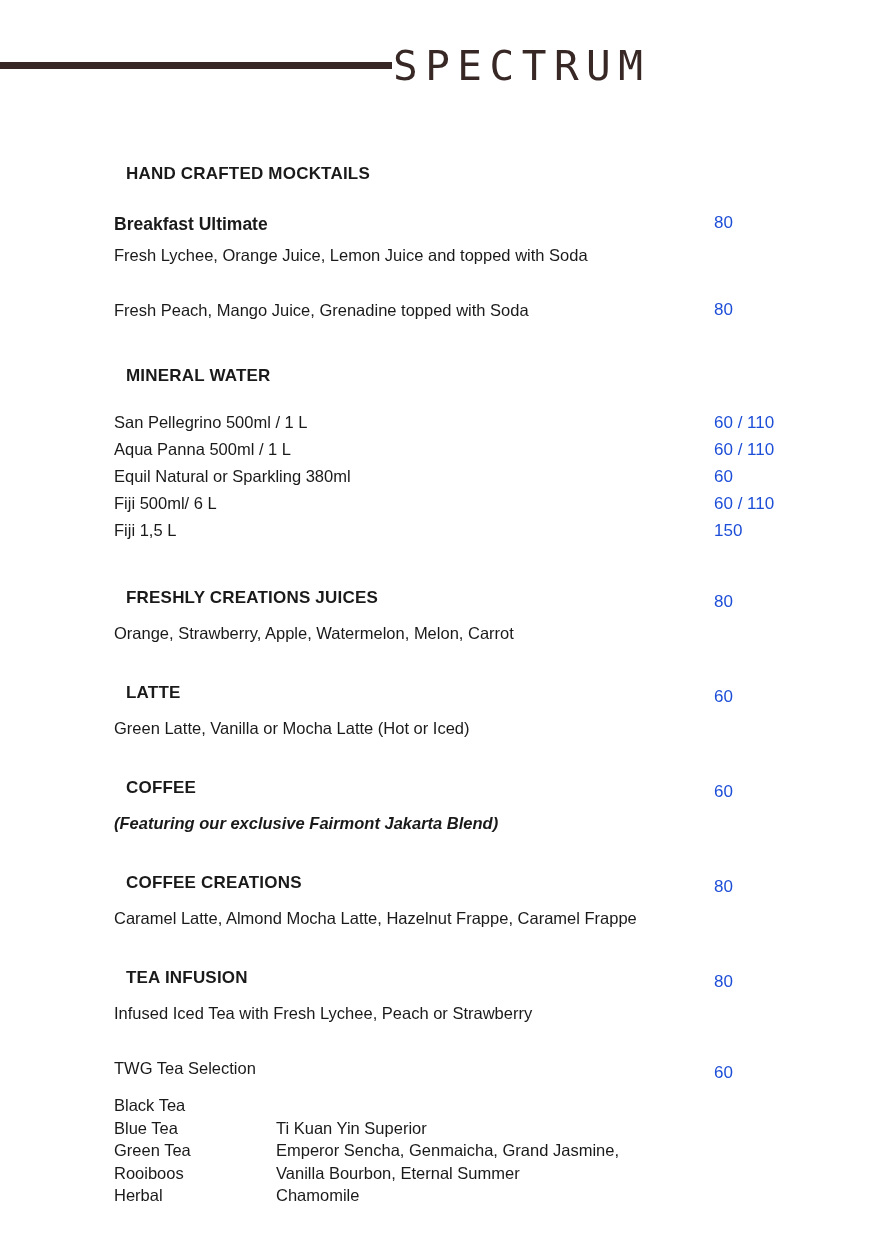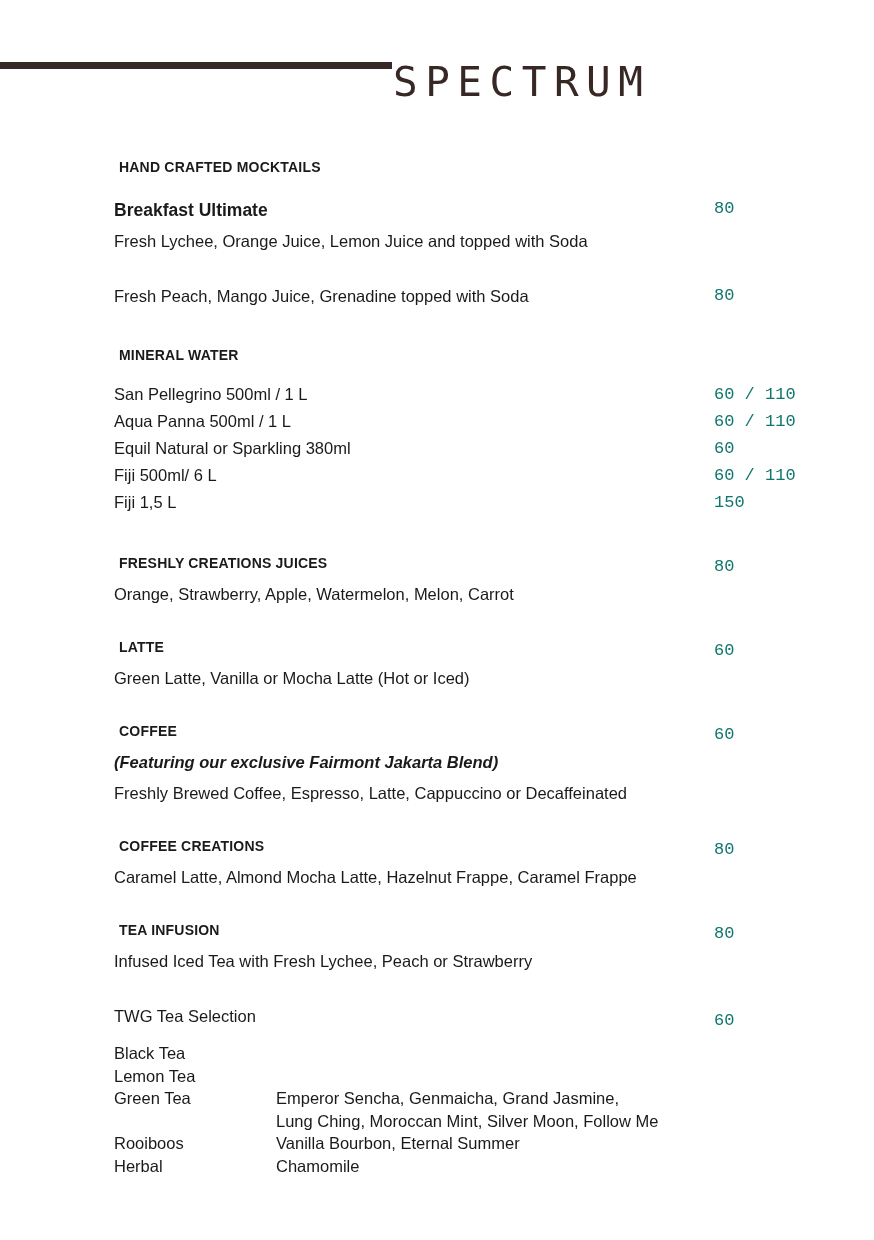--- a/index.html
+++ b/index.html
@@ -29,21 +29,21 @@
     position: absolute;
     left: 0;
     top: 24px;
     width: 392px;
     height: 7px;
     background: #382825;
   }
   .brand-wordmark {
     position: absolute;
     left: 393px;
-    top: 16px;
+    top: 0;
     font-family: "DejaVu Sans Mono", "Liberation Mono", monospace;
     font-size: 41px;
     font-weight: 400;
     letter-spacing: 7.5px;
     color: #382825;
     line-height: 56px;
     white-space: nowrap;
   }
 
   
@@ -51,43 +51,42 @@
     position: absolute;
     left: 114px;
     top: 150px;
     width: 646px;
   }
 
   .section { position: relative; }
 
   
   .group-title {
-    font-size: 14px;
+    font-size: 17px;
     font-weight: bold;
     letter-spacing: 0.2px;
     line-height: 24px;
-    margin: 5px;
+    margin: 12px;
     padding: 0;
   }
 
   
   .row {
     position: relative;
     min-height: 1px;
   }
   .price {
     position: absolute;
     left: 600px;
     top: 5px;
     font-size: 17px;
     font-weight: 400;
     line-height: 22px;
     white-space: nowrap;
-    color: #0f766e;
-    font-family: Liberation Mono, monospace;
+    color: #1d4ed8;
   }
   .price.inline {
     top: 0;
   }
 
   
   .item-name {
     font-size: 17.5px;
     font-weight: bold;
     line-height: 24px;
@@ -216,21 +215,20 @@
     <div class="price">60</div>
     <div class="desc">Green Latte, Vanilla or Mocha Latte (Hot or Iced)</div>
   </div>
 
   <div class="gap-md"></div>
 
   <div class="section row">
     <div class="group-title">COFFEE</div>
     <div class="price">60</div>
     <div class="desc italic-bold">(Featuring our exclusive Fairmont Jakarta Blend)</div>
-    <div class="desc">Freshly Brewed Coffee, Espresso, Latte, Cappuccino or Decaffeinated</div>
   </div>
 
   <div class="gap-md"></div>
 
   <div class="section row">
     <div class="group-title">COFFEE CREATIONS</div>
     <div class="price">80</div>
     <div class="desc">Caramel Latte, Almond Mocha Latte, Hazelnut Frappe, Caramel Frappe</div>
   </div>
 
@@ -246,27 +244,29 @@
 
   <div class="section row">
     <div class="price">60</div>
     <div class="desc">TWG Tea Selection</div>
 
     <div class="tea-table">
       <div class="tea-row">
         <div class="tea-kind">Black Tea</div>
       </div>
       <div class="tea-row">
-        <div class="tea-kind">Lemon Tea</div>
+        <div class="tea-kind">Blue Tea</div>
+        <div class="tea-values">
+          <span class="cont">Ti Kuan Yin Superior</span>
+        </div>
       </div>
       <div class="tea-row">
         <div class="tea-kind">Green Tea</div>
         <div class="tea-values">
           <span class="cont">Emperor Sencha, Genmaicha, Grand Jasmine,</span>
-          <span class="cont">Lung Ching, Moroccan Mint, Silver Moon, Follow Me</span>
         </div>
       </div>
       <div class="tea-row">
         <div class="tea-kind">Rooiboos</div>
         <div class="tea-values">
           <span class="cont">Vanilla Bourbon, Eternal Summer</span>
         </div>
       </div>
       <div class="tea-row">
         <div class="tea-kind">Herbal</div>

